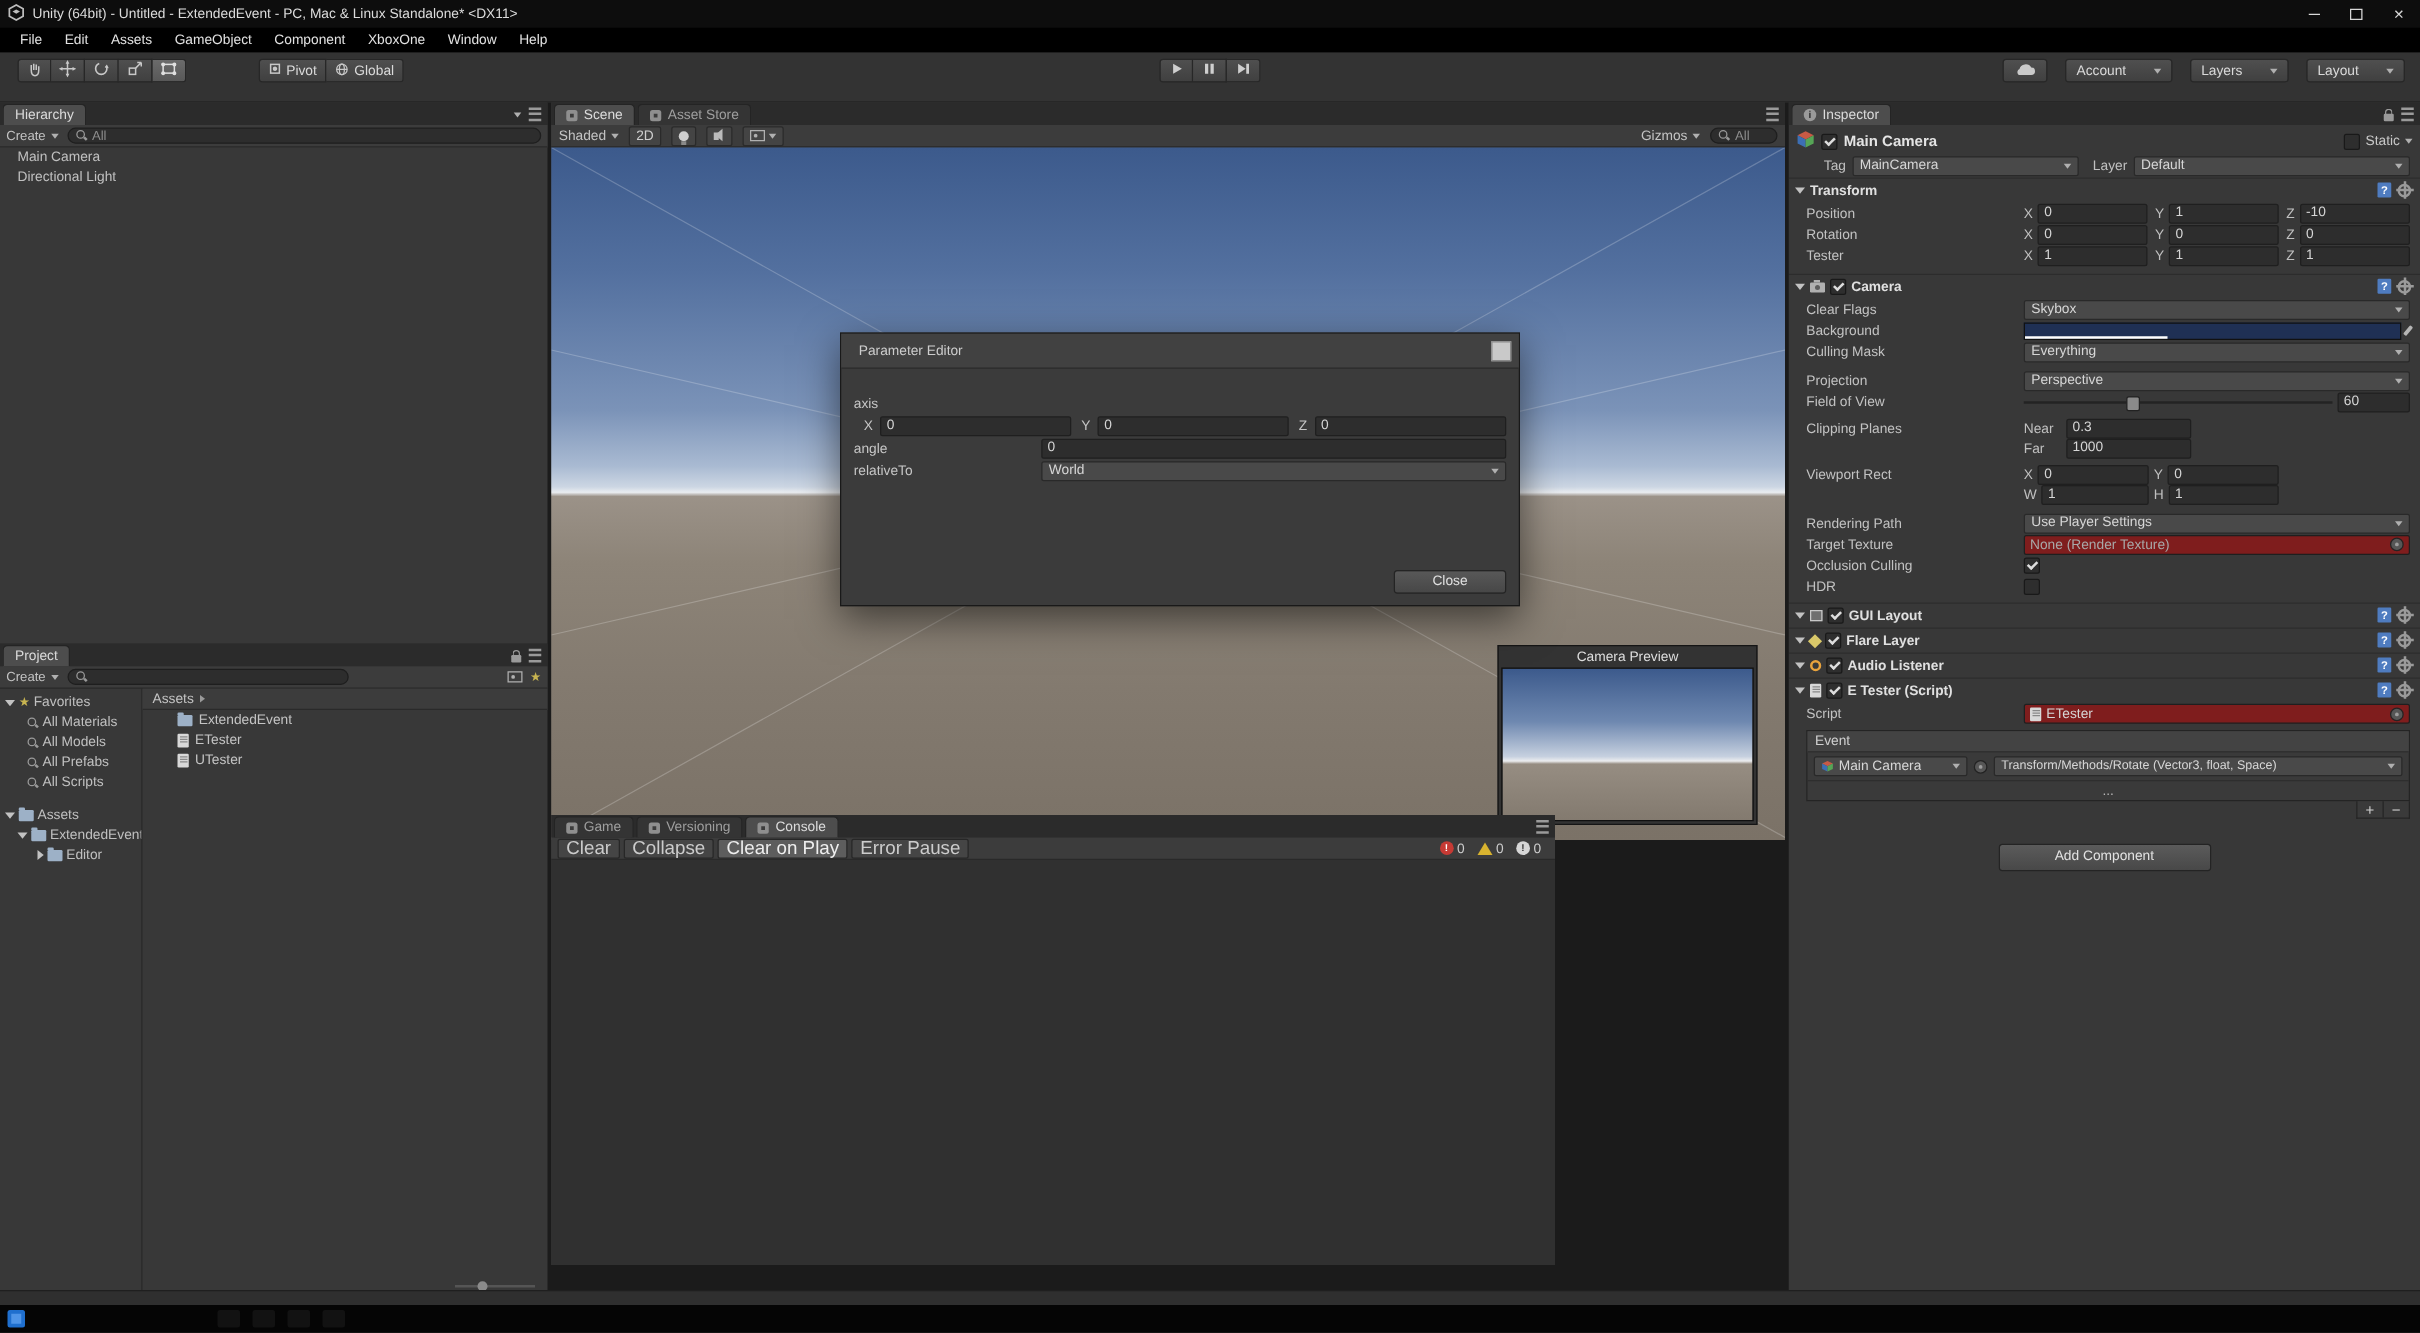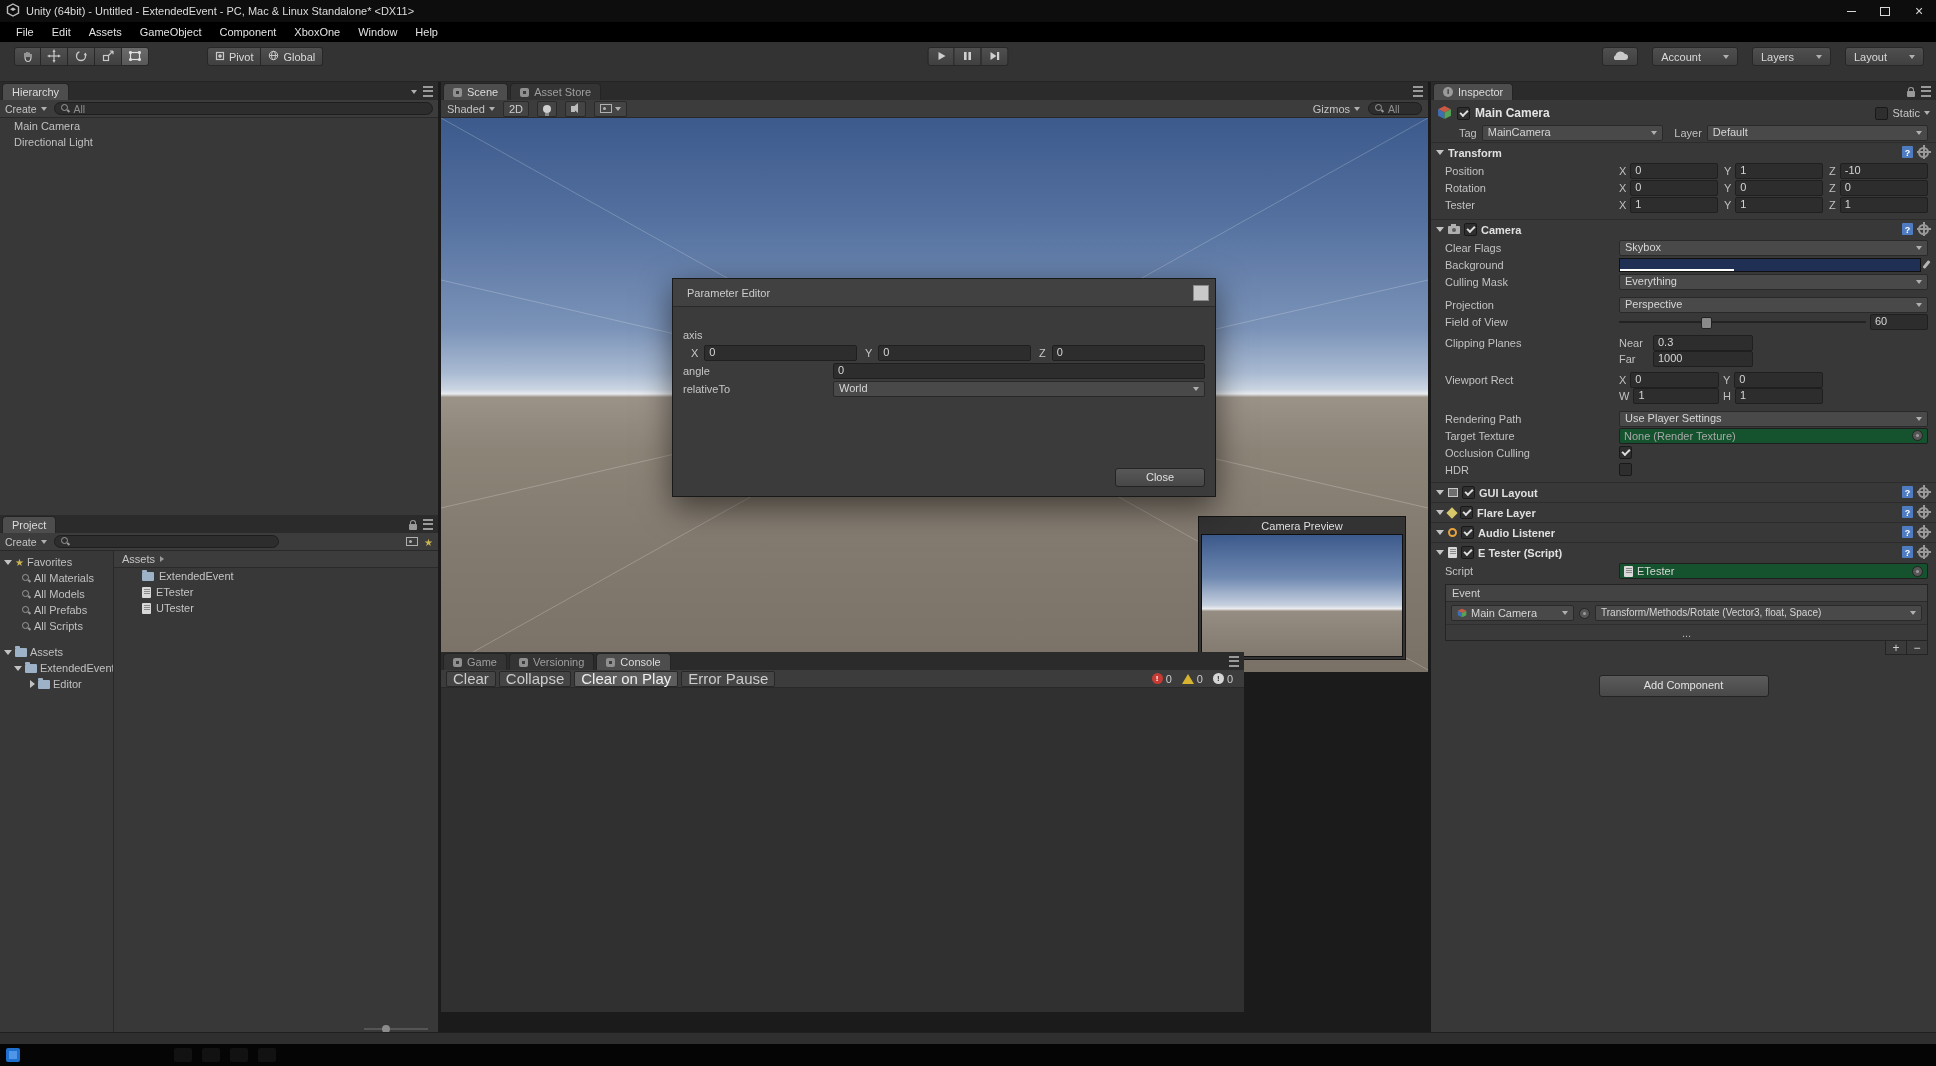--- a/index.html
+++ b/index.html
@@ -79,21 +79,21 @@
   .i-picker::after{content:"";position:absolute;left:3px;top:3px;width:3px;height:3px;border-radius:50%;background:#9c9c9c;}
   .i-dropper{width:3px;height:9px;background:#b5b5b5;transform:rotate(40deg);display:inline-block;border-radius:1px;}
   .fold{width:0;height:0;border-left:4px solid transparent;border-right:4px solid transparent;border-top:5px solid #c2c2c2;display:inline-block;flex:none;}
   .fold.closed{border-top:4px solid transparent;border-bottom:4px solid transparent;border-left:5px solid #c2c2c2;border-right:none;}
   .cb{width:11px;height:11px;background:#2e2e2e;border:1px solid #191919;border-radius:2px;position:relative;display:inline-block;flex:none;box-sizing:content-box;}
   .cb.on::after{content:"";position:absolute;left:2px;top:2px;width:6px;height:3px;border-left:2px solid #ddd;border-bottom:2px solid #ddd;transform:rotate(-45deg);}
   
   .tf{background:#2d2d2d;border:1px solid #1f1f1f;border-radius:2px;height:14px;line-height:13px;padding:0 4px;color:#d6d6d6;font-size:11px;box-sizing:content-box;overflow:hidden;white-space:nowrap;}
   .pop{position:relative;background:#494949;border:1px solid #292929;border-radius:2px;height:14px;line-height:13px;padding:0 16px 0 5px;color:#d6d6d6;font-size:11px;overflow:hidden;white-space:nowrap;box-sizing:content-box;}
   .pop::after{content:"";position:absolute;right:5px;top:5px;border-left:3px solid transparent;border-right:3px solid transparent;border-top:4px solid #b0b0b0;}
-  .objf{position:relative;background:#14532d;border:1px solid #1f1f1f;border-radius:2px;height:14px;display:flex;align-items:center;gap:4px;padding:0 4px;color:#d6d6d6;overflow:hidden;}
+  .objf{position:relative;background:#7f1d1d;border:1px solid #1f1f1f;border-radius:2px;height:14px;display:flex;align-items:center;gap:4px;padding:0 4px;color:#d6d6d6;overflow:hidden;}
   
   #hierarchy{left:0;top:82px;width:438px;height:433px;}
   #project{left:0;top:515px;width:438px;height:525px;}
   .proj-body{display:flex;height:489px;}
   .ptree{width:114px;border-right:1px solid #292929;box-sizing:border-box;padding-top:3px;overflow:hidden;}
   .ptree .li{padding-left:4px;gap:3px;white-space:nowrap;}
   .pfiles{flex:1;display:flex;flex-direction:column;}
   .crumbbar{height:16px;background:#3c3c3c;border-bottom:1px solid #2a2a2a;display:flex;align-items:center;gap:5px;padding-left:8px;color:#c4c4c4;}
   .file-li{height:16px;display:flex;align-items:center;gap:5px;padding-left:28px;color:#c4c4c4;}
   .zoom{position:absolute;right:10px;bottom:6px;width:64px;height:10px;}
@@ -148,21 +148,21 @@
   .event-head{height:16px;background:#434343;display:flex;align-items:center;padding-left:6px;color:#d0d0d0;border-bottom:1px solid #2b2b2b;}
   .event-row{display:flex;align-items:center;gap:5px;padding:3px 5px;}
   .event-more{height:15px;border-top:1px solid #2e2e2e;display:flex;align-items:center;justify-content:center;color:#b5b5b5;}
   .event-footer{display:flex;justify-content:flex-end;margin:0 8px;}
   .ef-seg{display:flex;background:#3a3a3a;border:1px solid #242424;border-top:none;}
   .ef-btn{width:20px;height:13px;display:flex;align-items:center;justify-content:center;color:#cfcfcf;font-size:12px;border-left:1px solid #242424;}
   .ef-btn:first-child{border-left:none;}
   .addcomp{margin:20px auto 0 auto;width:168px;height:20px;background:linear-gradient(#5b5b5b,#484848);border:1px solid #242424;border-radius:3px;color:#e2e2e2;text-align:center;line-height:19px;font-size:11px;}
   .spacer4{height:4px;}.spacer6{height:6px;}
   
-  #dialog{left:672px;top:278px;width:544px;height:219px;background:#3b3b3b;border:1px solid #191919;box-shadow:0 10px 30px rgba(0,0,0,.55);z-index:50;box-sizing:border-box;}
+  #dialog{left:672px;top:266px;width:544px;height:219px;background:#3b3b3b;border:1px solid #191919;box-shadow:0 10px 30px rgba(0,0,0,.55);z-index:50;box-sizing:border-box;}
   .dlg-title{height:27px;background:#414141;border-bottom:1px solid #2a2a2a;display:flex;align-items:center;padding:0 6px 0 14px;color:#cdcdcd;font-size:11px;}
   .dlg-close{margin-left:auto;width:16px;height:16px;background:#c9c9c9;border:1px solid #8a8a8a;box-sizing:border-box;}
   .dlg-body{padding:20px 10px 0 10px;color:#c6c6c6;}
   .dlg-row{display:flex;align-items:center;height:16px;margin-bottom:2px;}
   .dlg-lbl{width:150px;flex:none;}
   .dlg-ax{flex:1;display:flex;align-items:center;gap:6px;min-width:0;padding-left:8px;}
   .dlg-ax .tf{flex:1;}
   .dlg-closebtn{position:absolute;right:10px;bottom:9px;width:88px;height:17px;background:linear-gradient(#585858,#474747);border:1px solid #242424;border-radius:3px;color:#e0e0e0;text-align:center;line-height:16px;}
   
   #statusbar{left:0;top:1032px;width:1936px;height:12px;background:#2f2f2f;border-top:1px solid #1f1f1f;box-sizing:border-box;}

